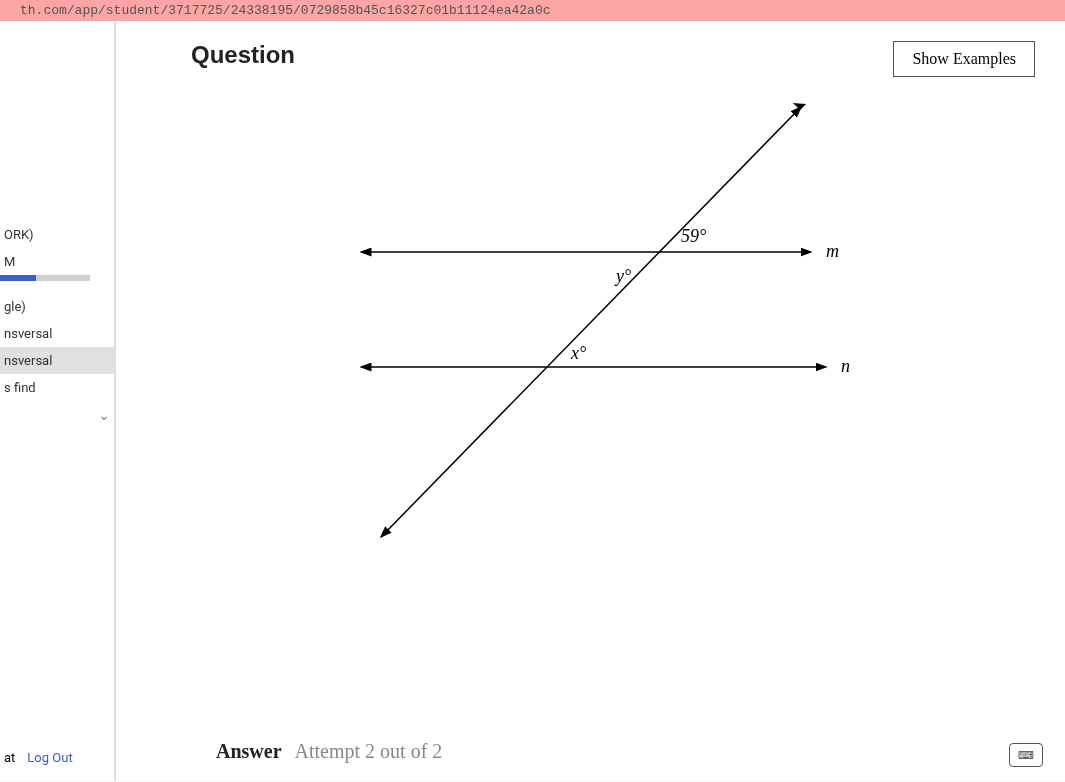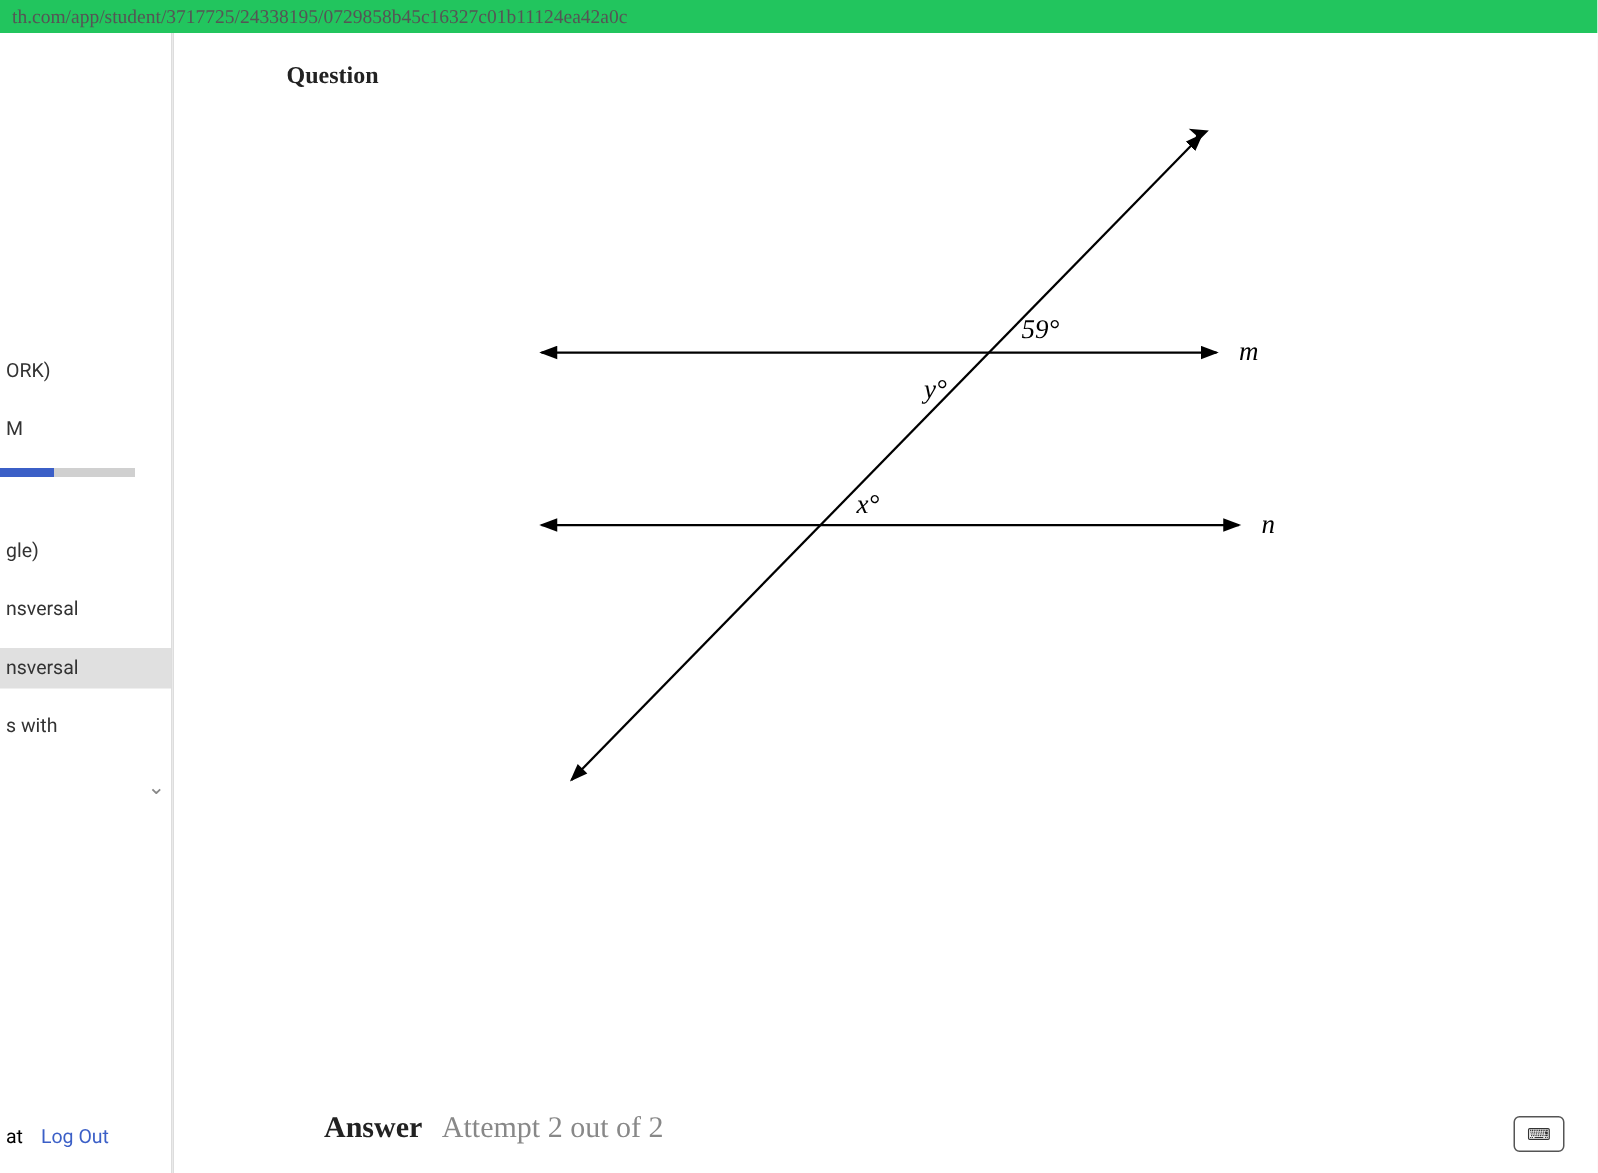--- a/index.html
+++ b/index.html
@@ -5,39 +5,39 @@
     * { box-sizing: border-box; margin: 0; padding: 0; }
     body {
       font-family: -apple-system, BlinkMacSystemFont, "Segoe UI", Roboto, sans-serif;
       background: #f5f5f5;
       width: 1065px;
       height: 782px;
       overflow: hidden;
       position: relative;
     }
     .url-bar {
-      background: #22c55e;
+      background: #fca5a5;
       color: #555;
       font-size: 13px;
-      padding: 3px 8px;
-      font-family: Liberation Serif, serif;
+      padding: 3px 20px;
+      font-family: Liberation Mono, monospace;
     }
     .layout {
       display: flex;
       height: calc(100% - 22px);
     }
     .sidebar {
       width: 115px;
       background: #fff;
       border-right: 1px solid #ddd;
       padding: 10px 0;
       position: relative;
       display: flex;
       flex-direction: column;
-      gap: 12px;
+      gap: 0;
     }
     .side-item {
       font-size: 13px;
       color: #333;
       padding: 6px 4px;
       cursor: pointer;
     }
     .side-item.active {
       background: #e0e0e0;
     }
@@ -73,23 +73,23 @@
       position: relative;
       padding: 20px 30px;
       border-left: 1px solid #ddd;
     }
     .top-row {
       display: flex;
       justify-content: space-between;
       align-items: flex-start;
     }
     .q-label {
-      font-family: Liberation Serif, serif;
+      font-family: Liberation Sans, sans-serif;
       font-weight: bold;
-      font-size: 16px;
+      font-size: 24px;
       color: #222;
       margin-left: 45px;
     }
     .show-ex {
       border: 1px solid #555;
       padding: 8px 18px;
       background: #fff;
       font-size: 16px;
       cursor: pointer;
       font-family: Georgia, serif;
@@ -159,31 +159,32 @@
     <div style="height:190px;"></div>
     <div class="side-item">ORK)</div>
     <div class="side-item">M</div>
     <div class="prog-bar">
         <div class="prog-fill"></div>
       </div>
     <div style="height:12px;"></div>
     <div class="side-item">gle)</div>
     <div class="side-item">nsversal</div>
     <div class="side-item active">nsversal</div>
-    <div class="side-item">s with</div>
+    <div class="side-item">s find</div>
     <div class="chev">⌄</div>
     <div class="bottom-links">
       <span>at</span>
       <span class="logout">Log Out</span>
     </div>
   </aside>
 
   <main class="main">
     <div class="top-row">
       <div class="q-label">Question</div>
+      <button class="show-ex">Show Examples</button>
     </div>
 
 
     <div class="diagram">
       <svg viewBox="0 0 620 480">
         <defs>
           <marker id="arrow" markerWidth="10" markerHeight="10" refX="7" refY="3" orient="auto">
             <path d="M0,0 L8,3 L0,6 Z" fill="#000"></path>
           </marker>
           <marker id="arrowS" markerWidth="10" markerHeight="10" refX="1" refY="3" orient="auto">

